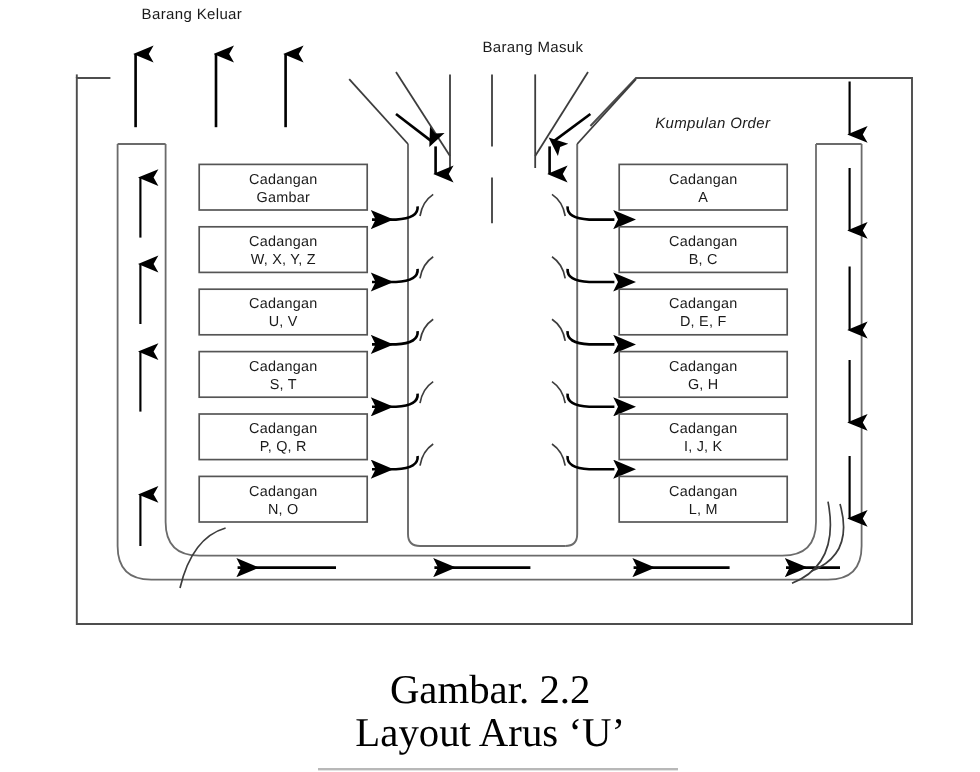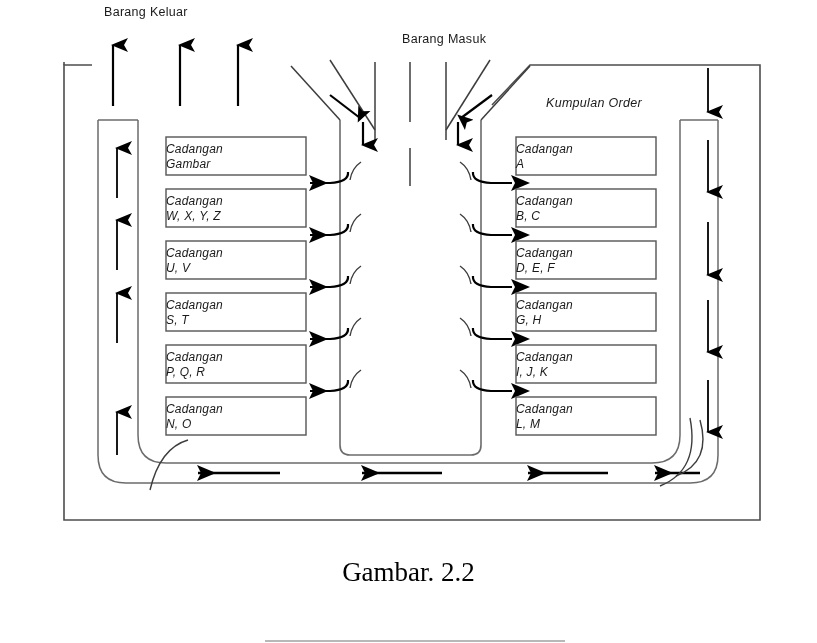--- a/index.html
+++ b/index.html
@@ -2,24 +2,24 @@
 <html><head>
 <meta charset="utf-8">
 <style>
   html,body{margin:0;padding:0;background:#ffffff;}
   body{width:817px;height:643px;position:relative;overflow:hidden;
        font-family:"Liberation Sans",sans-serif;color:#000;}
   #stage{position:absolute;left:0;top:0;width:817px;height:643px;}
   svg{position:absolute;left:0;top:0;}
   .lbl{position:absolute;font-family:"Liberation Sans",sans-serif;font-size:12.5px;
        color:#1a1a1a;white-space:nowrap;letter-spacing:.3px;}
-  .boxlbl{position:absolute;width:140px;font-size:12px;
-          line-height:15px;color:#1a1a1a;letter-spacing:.2px;font-style:italic;}
+  .boxlbl{position:absolute;width:140px;text-align:center;font-size:12px;
+          line-height:15px;color:#1a1a1a;letter-spacing:.2px;}
   .caption{position:absolute;width:817px;text-align:center;
-           font-family:"Liberation Serif",serif;font-size:27px;color:#000;}
+           font-family:"Liberation Serif",serif;font-size:34px;color:#000;}
   .bottom-rule{position:absolute;left:265px;top:640px;width:300px;height:2px;
                background:#b8b8b8;}
 </style>
 </head>
 <body>
 
 <div id="stage">
 
   <svg width="817" height="643" viewBox="0 0 817 643">
     <defs>
@@ -157,21 +157,21 @@
     <g fill="#ffffff" stroke="#555555" stroke-width="1.4">
       <rect x="516" y="137" width="140" height="38"></rect>
       <rect x="516" y="189" width="140" height="38"></rect>
       <rect x="516" y="241" width="140" height="38"></rect>
       <rect x="516" y="293" width="140" height="38"></rect>
       <rect x="516" y="345" width="140" height="38"></rect>
       <rect x="516" y="397" width="140" height="38"></rect>
     </g>
   </svg>
 
-  <div class="lbl" style="left:104px; top:5px;">Barang Keluar</div>
+  <div class="lbl" style="left:118px; top:5px;">Barang Keluar</div>
 
   <div class="lbl" style="left:358px; top:32px;margin-left:44px;">Barang Masuk</div>
 
   <div class="lbl" style="left:546px; top:96px;font-style:italic;">Kumpulan Order</div>
 
   <div class="boxlbl" style="left:166px; top:142px;">
     <div>Cadangan</div>
     <div>Gambar</div>
   </div>
   <div class="boxlbl" style="left:166px; top:194px;">
@@ -214,15 +214,16 @@
   <div class="boxlbl" style="left:516px; top:350px;">
     <div>Cadangan</div>
     <div>I, J, K</div>
   </div>
   <div class="boxlbl" style="left:516px; top:402px;">
     <div>Cadangan</div>
     <div>L, M</div>
   </div>
 
   <div class="caption" style="top:557px;">Gambar. 2.2</div>
+  <div class="caption" style="top:593px;">Layout Arus ‘U’</div>
 
   <div class="bottom-rule"></div>
 </div>
 
 </body></html>

